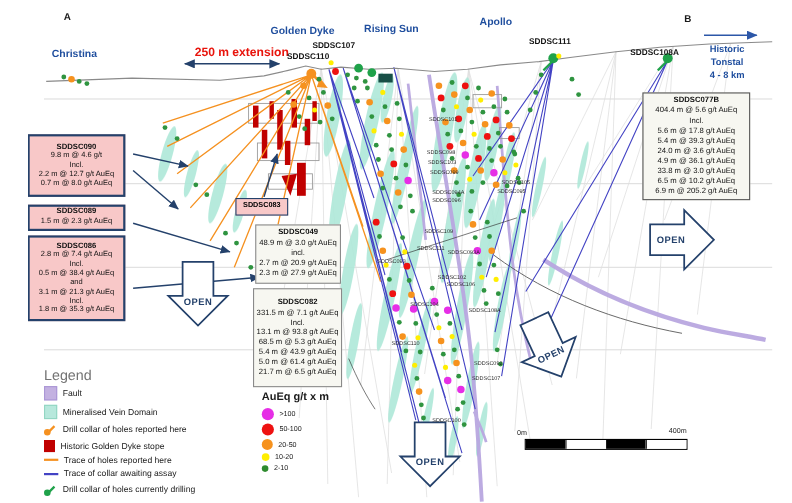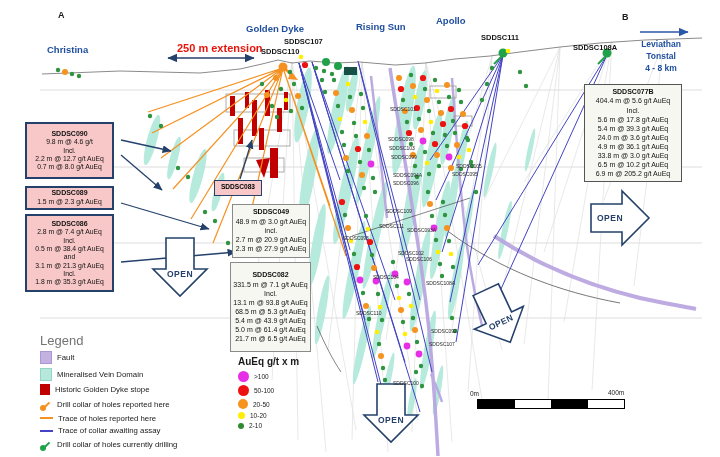--- a/index.html
+++ b/index.html
@@ -394,27 +394,27 @@
       </g>
       <text x="610" y="221" text-anchor="middle" font-size="8.5" font-weight="bold" fill="#24416b" letter-spacing="0.5">OPEN</text>
     </g>
   </svg>
 
   <div class="lbl endpoint" style="left:58px;top:10px;">A</div>
   <div class="lbl endpoint" style="left:622px;top:12px;">B</div>
 
   <div class="lbl region-label" style="left:47px;top:44px;">Christina</div>
   <div class="lbl region-label" style="left:246px;top:23px;">Golden Dyke</div>
-  <div class="lbl region-label" style="left:331px;top:21px;margin-left:25px;">Rising Sun</div>
+  <div class="lbl region-label" style="left:331px;top:21px;">Rising Sun</div>
   <div class="lbl region-label" style="left:436px;top:15px;">Apollo</div>
 
   <div class="lbl ext-label" style="left:177px;top:42px;">250 m extension</div>
 
   <div class="lbl leviathan" style="left:626px;top:39px;">
-    <div>Leviathan</div>
+    <div>Historic</div>
     <div>Tonstal</div>
     <div>4 - 8 km</div>
   </div>
 
   <div class="lbl collar-label" style="left:284px;top:37px;">SDDSC107</div>
   <div class="lbl collar-label" style="left:261px;top:47px;">SDDSC110</div>
   <div class="lbl collar-label" style="left:481px;top:33px;">SDDSC111</div>
   <div class="lbl collar-label" style="left:573px;top:43px;">SDDSC108A</div>
 
   <div class="callout pinkbox" style="left:25px;top:122px;width:89px;height:57px;">
@@ -511,26 +511,26 @@
     <div id="legend-items">
         <div class="legend-item">
           <span class="sw fault"></span>
           <span>Fault</span>
         </div>
         <div class="legend-item">
           <span class="sw vein"></span>
           <span>Mineralised Vein Domain</span>
         </div>
         <div class="legend-item">
+          <span class="sw collar-orange"></span>
+          <span>Drill collar of holes reported here</span>
+        </div>
+        <div class="legend-item">
           <span class="sw stope"></span>
           <span>Historic Golden Dyke stope</span>
-        </div>
-        <div class="legend-item">
-          <span class="sw collar-orange"></span>
-          <span>Drill collar of holes reported here</span>
         </div>
         <div class="legend-item">
           <span class="sw line-orange"></span>
           <span>Trace of holes reported here</span>
         </div>
         <div class="legend-item">
           <span class="sw line-blue"></span>
           <span>Trace of collar awaiting assay</span>
         </div>
         <div class="legend-item">

